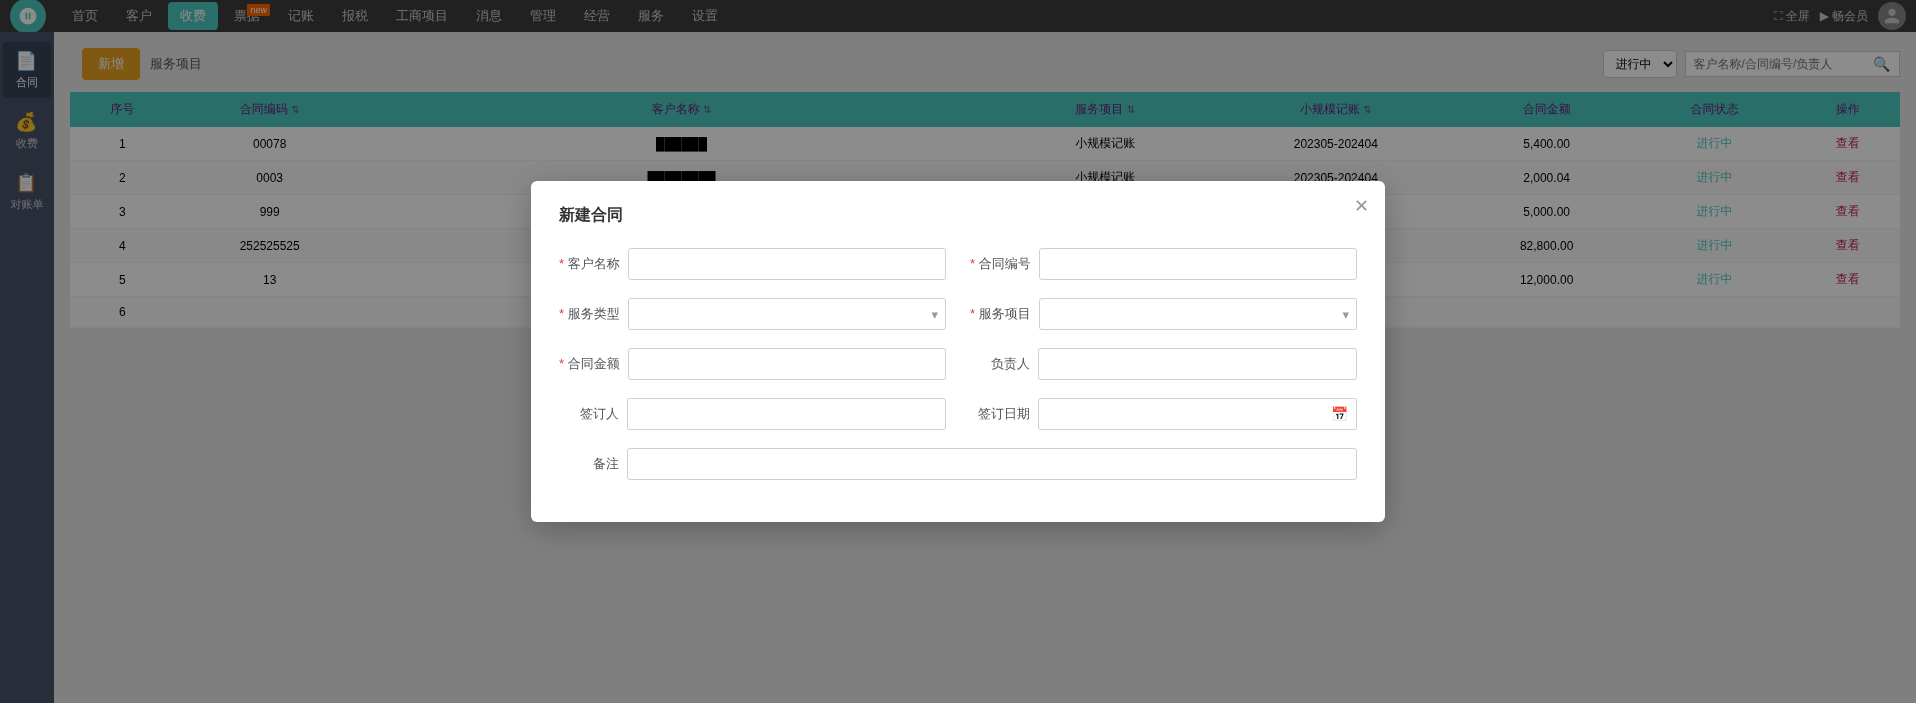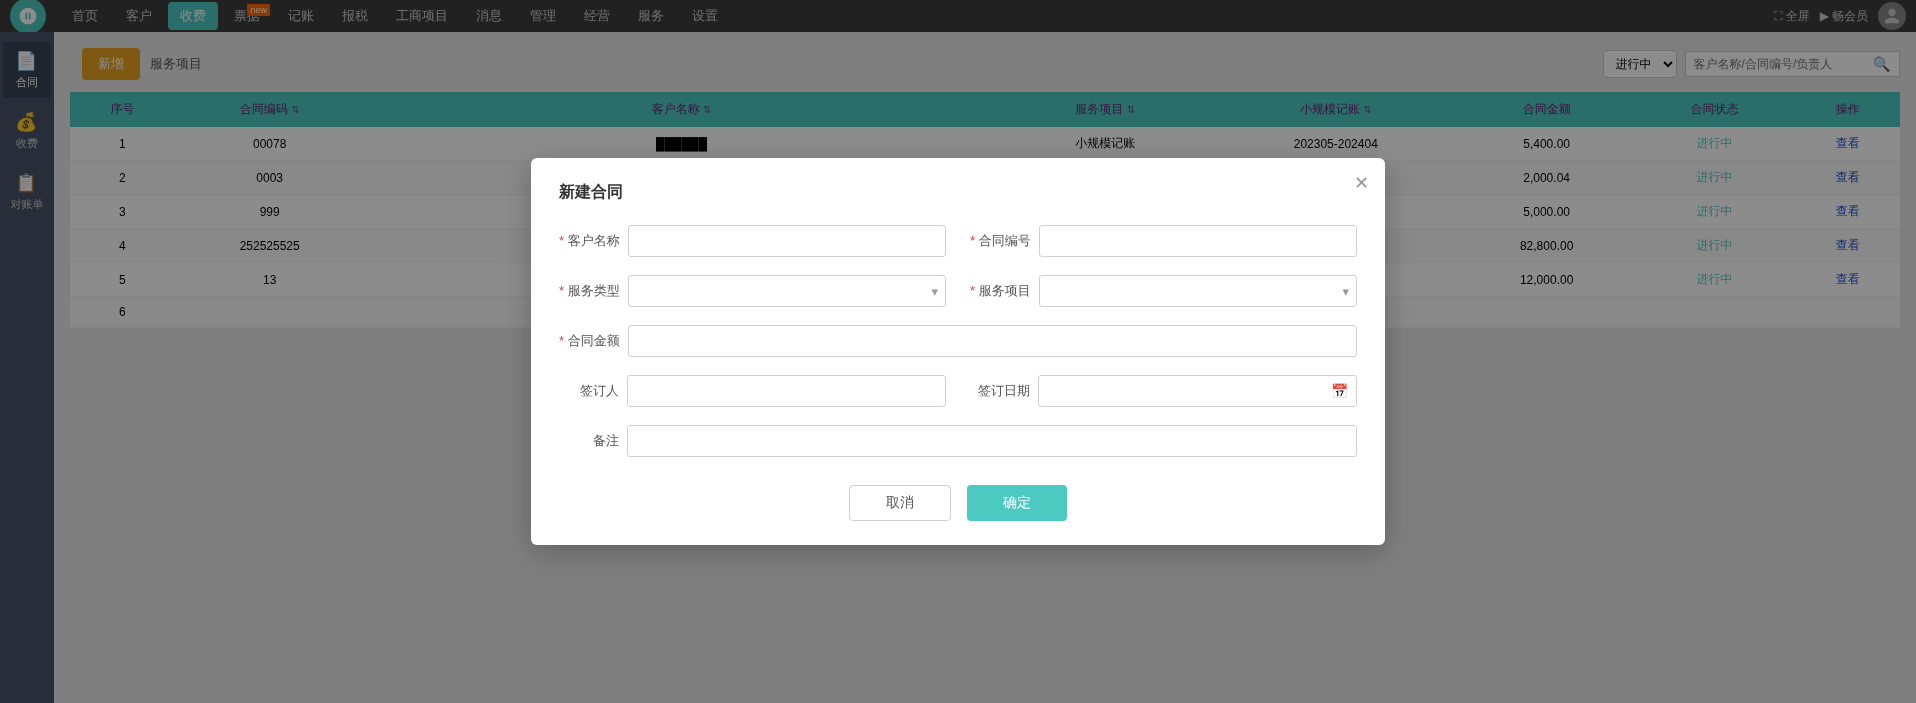--- a/index.html
+++ b/index.html
@@ -51,21 +51,21 @@
     .search-icon { color: #999; font-size: 14px; }
 
     
     .data-table { width: 100%; border-collapse: collapse; background: #fff; }
     .data-table thead tr { background: #4cc9c0; color: #701a75; }
     .data-table th { padding: 9px 10px; text-align: center; font-size: 12px; font-weight: normal; white-space: nowrap; }
     .data-table td { padding: 8px 10px; text-align: center; font-size: 12px; border-bottom: 1px solid #f0f0f0; }
     .data-table tbody tr:nth-child(even) { background: #f9f9f9; }
     .sort-icon { font-size: 10px; opacity: 0.7; }
     .status-badge { color: #4cc9c0; }
-    .view-link { color: #1d4ed8; cursor: pointer; }
+    .view-link { color: #be185d; cursor: pointer; }
     .amount-cell { text-align: right; padding-right: 20px; }
 
     
     .overlay {
       position: fixed; top: 0; left: 0; right: 0; bottom: 0; background: rgba(0,0,0,0.45); z-index: 100; display: flex; align-items: center; justify-content: center;
     }
 
     
     .modal {
       background: #fff; border-radius: 6px; padding: 24px 28px; width: 854px; position: relative; box-shadow: 0 8px 32px rgba(0,0,0,0.25);
@@ -279,20 +279,24 @@
           <select></select>
         </div>
       </div>
     </div>
 
     <div class="form-row">
       <div class="form-field">
         <label class="required">合同金额</label>
         <input type="text" style="">
       </div>
+      <div class="form-field">
+        <label>负责人</label>
+        <input type="text" style="">
+      </div>
     </div>
 
     <div class="form-row">
       <div class="form-field">
         <label>签订人</label>
         <input type="text" style="">
       </div>
       <div class="form-field">
         <label>签订日期</label>
         <div class="date-wrapper">
@@ -302,18 +306,14 @@
       </div>
     </div>
 
     <div class="form-row">
       <div class="form-field">
         <label>备注</label>
         <input type="text" style="flex: 1 1 0%;">
       </div>
     </div>
 
-    <div class="modal-footer">
-      <button class="btn-cancel">取消</button>
-      <button class="btn-confirm">确定</button>
-    </div>
   </div>
 </div>
 
 </body></html>

